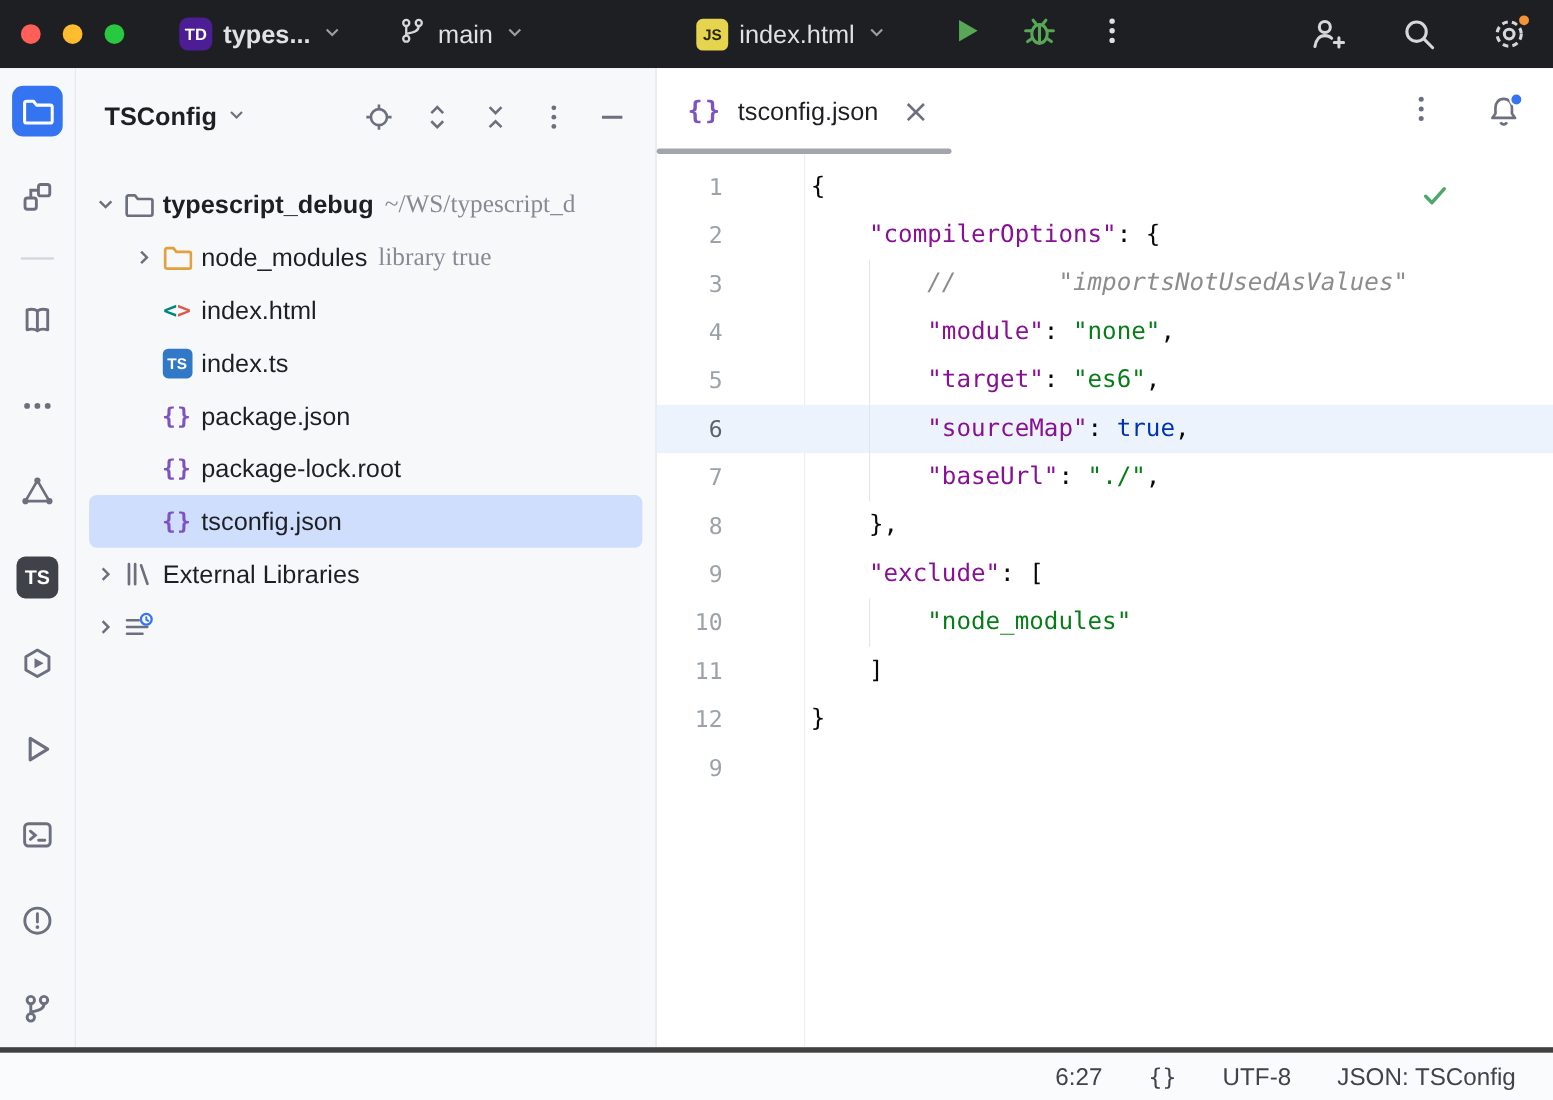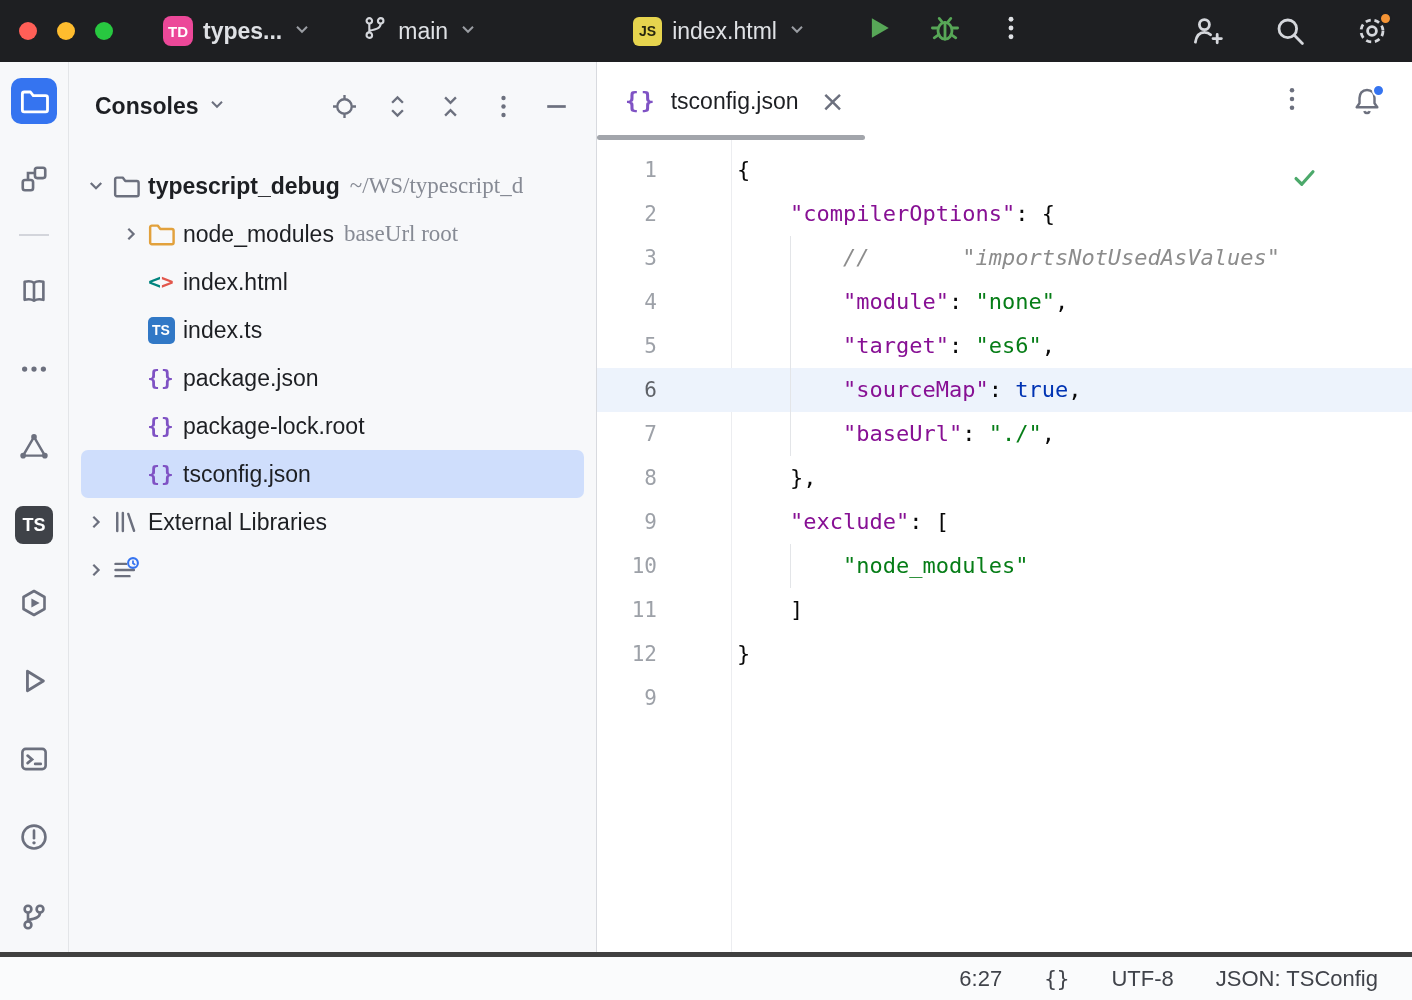--- a/index.html
+++ b/index.html
@@ -8,21 +8,21 @@
 
   
   .titlebar { flex:0 0 62px; background:#1E1F22; display:flex; align-items:center; color:#DFE1E5; font-size:23px; }
   .traffic { display:flex; gap:20px; padding-left:19px; }
   .tl { width:18px; height:18px; border-radius:50%; }
   .tl.red { background:#FF5F57; } .tl.yellow { background:#FEBC2E; } .tl.green { background:#28C840; }
   .tb-group { display:flex; align-items:center; gap:10px; }
   .project-widget { margin-left:50px; }
   .branch-widget { margin-left:50px; }
   .runcfg-widget { margin-left:155px; }
-  .badge-td { width:30px; height:30px; border-radius:8px; background:#ec4899; color:#fff; font-weight:700; font-size:15px; display:flex; align-items:center; justify-content:center; }
+  .badge-td { width:30px; height:30px; border-radius:8px; background:#4c1d95; color:#fff; font-weight:700; font-size:15px; display:flex; align-items:center; justify-content:center; }
   .badge-js { width:29px; height:29px; border-radius:6px; background:#E6D44E; color:#26260f; font-weight:700; font-size:14px; display:flex; align-items:center; justify-content:center; }
   .tb-bold { font-weight:700; }
   .tb-btn { margin-left:26px; width:40px; height:40px; display:flex; align-items:center; justify-content:center; border-radius:8px; }
   .tb-btn.first { margin-left:52px; }
   .tb-right { margin-left:auto; display:flex; align-items:center; gap:50px; padding-right:24px; }
   .tb-icon { position:relative; display:flex; align-items:center; justify-content:center; }
   .gear-dot { position:absolute; top:-3px; right:-4px; width:13px; height:13px; border-radius:50%; background:#F59435; border:2px solid #1E1F22; }
 
   
   .main { flex:1 1 auto; min-height:0; display:flex; }
@@ -245,21 +245,21 @@
               <circle cx="4.8" cy="12.2" r="1.8"></circle>
               <path d="M4.8 5.6v4.8M11.2 5.6c0 2.6-2.2 3.2-6.4 4"></path>
             </svg>
           </div>
         </div>
     </nav>
 
     <aside class="project-panel">
       <div class="panel-header">
         <div class="panel-title-wrap">
-          <span>Consoles</span>
+          <span>TSConfig</span>
           <span><svg width="20" height="20" viewBox="0 0 16 16" fill="none" stroke="#6C707E" stroke-width="1.6">
                 <polyline points="4,6.2 8,10.2 12,6.2"></polyline>
               </svg></span>
         </div>
         <div class="panel-actions">
           <span class="panel-action">
               <svg width="27" height="27" viewBox="0 0 16 16" fill="none" stroke="#6C707E" stroke-width="1.4">
                 <circle cx="8" cy="8" r="4.3"></circle>
                 <path d="M8 1.2v2.2M8 12.6v2.2M1.2 8h2.2M12.6 8h2.2"></path>
               </svg>
@@ -312,21 +312,21 @@
               <svg width="24" height="24" viewBox="0 0 16 16" fill="none" stroke="#6C707E" stroke-width="1.5">
                 <polyline points="6.2,4.5 9.7,8 6.2,11.5"></polyline>
               </svg>
             </span>
             <span class="tree-icon">
               <svg width="28" height="28" viewBox="0 0 16 16" fill="none" stroke="#E2A13C" stroke-width="1.4" stroke-linejoin="round">
                 <path d="M1.8 4.2c0-.6.4-1 1-1h3.3l1.5 1.9h6.6c.6 0 1 .4 1 1v6.7c0 .6-.4 1-1 1H2.8c-.6 0-1-.4-1-1z"></path>
               </svg>
             </span>
             <span class="tree-label">node_modules</span>
-            <span class="tree-hint">baseUrl root</span>
+            <span class="tree-hint">library true</span>
           </div>
           <div class="tree-row">
             <span class="tree-indent" style="width: 35px;"></span>
             <span class="tree-chevron"></span>
             <span class="tree-icon">
               <span class="html-glyph"><i class="lt">&lt;</i><i class="gt">&gt;</i></span>
             </span>
             <span class="tree-label">index.html</span>
           </div>
           <div class="tree-row">

